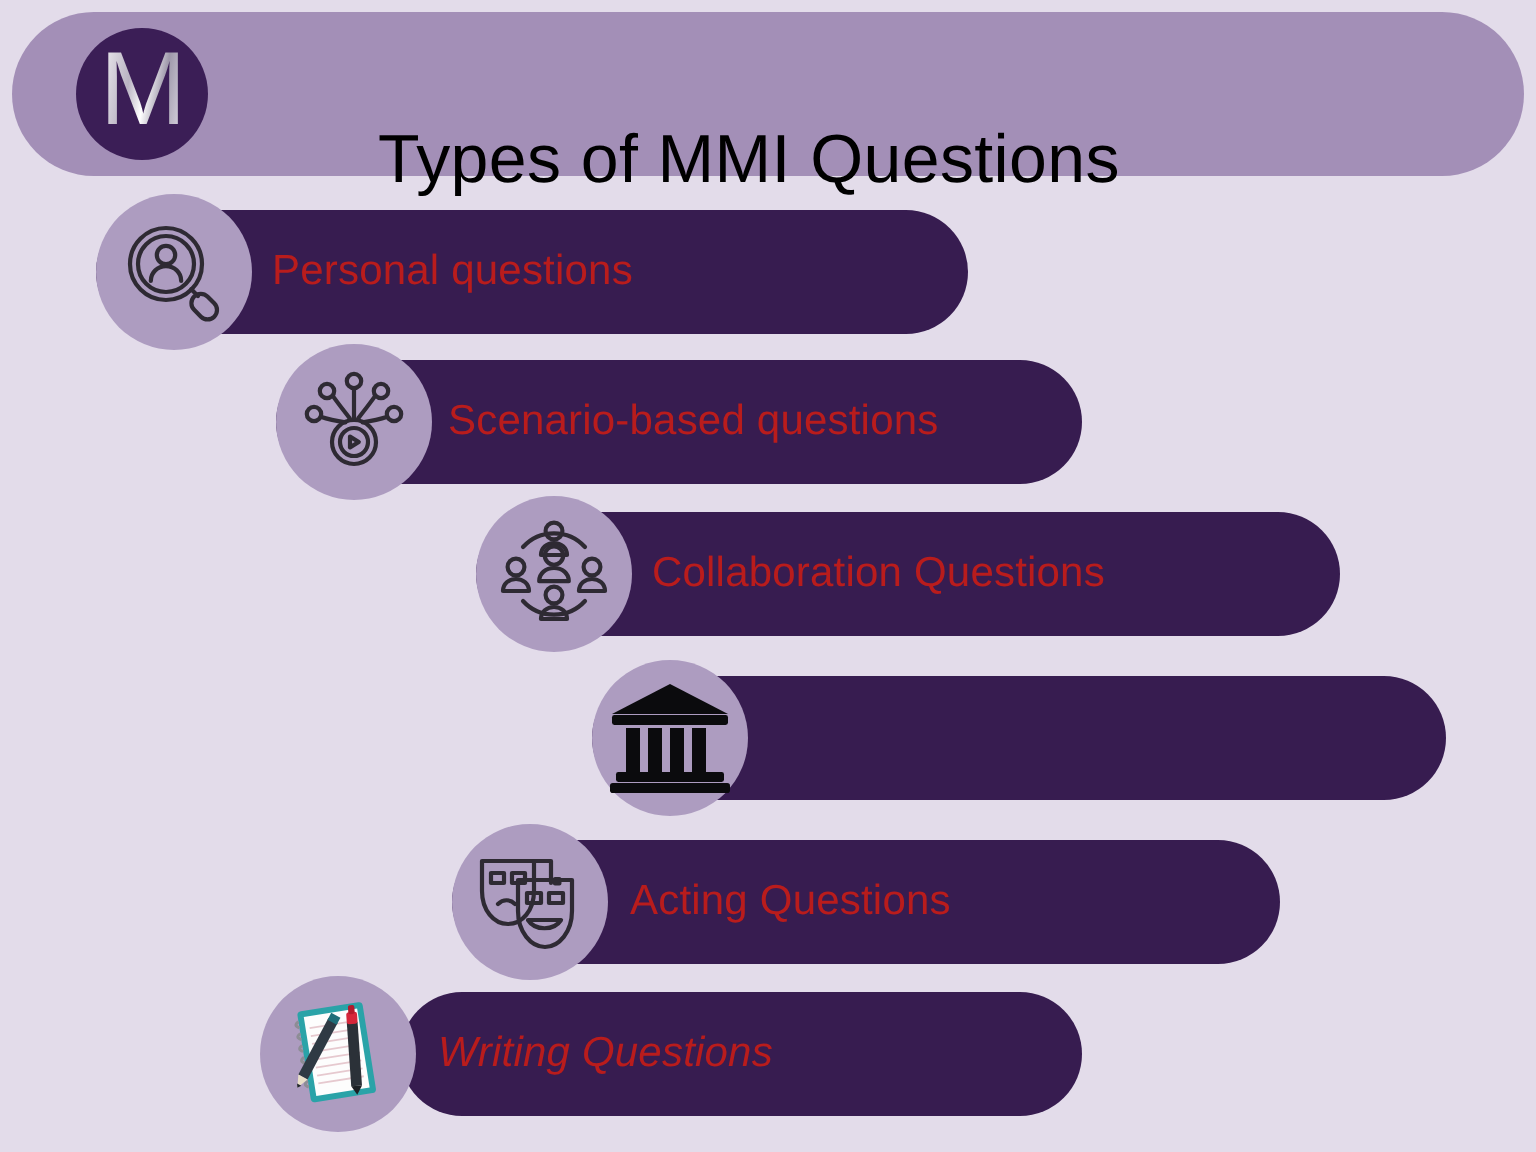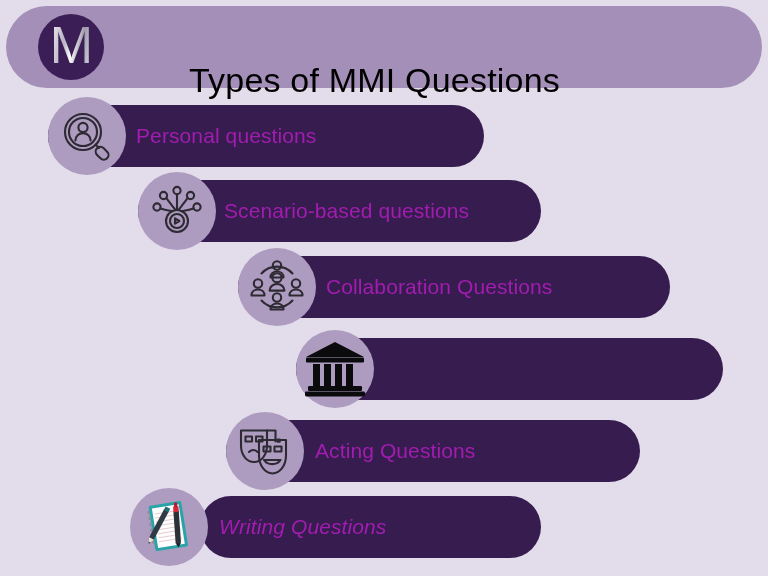--- a/index.html
+++ b/index.html
@@ -83,21 +83,21 @@
     height: 62px;
     background: #371c50;
     border-radius: 31px;
     box-sizing: border-box;
   }
   .row-label {
     position: absolute;
     top: 50%;
     transform: translateY(-50%);
     font-size: 21px;
-    color: #a21caf;
+    color: #b91c1c;
     white-space: nowrap;
     letter-spacing: 0.1px;
   }
   .row-icon {
     position: absolute;
     top: 50%;
     transform: translateY(-50%);
     width: 78px;
     height: 78px;
     border-radius: 50%;

